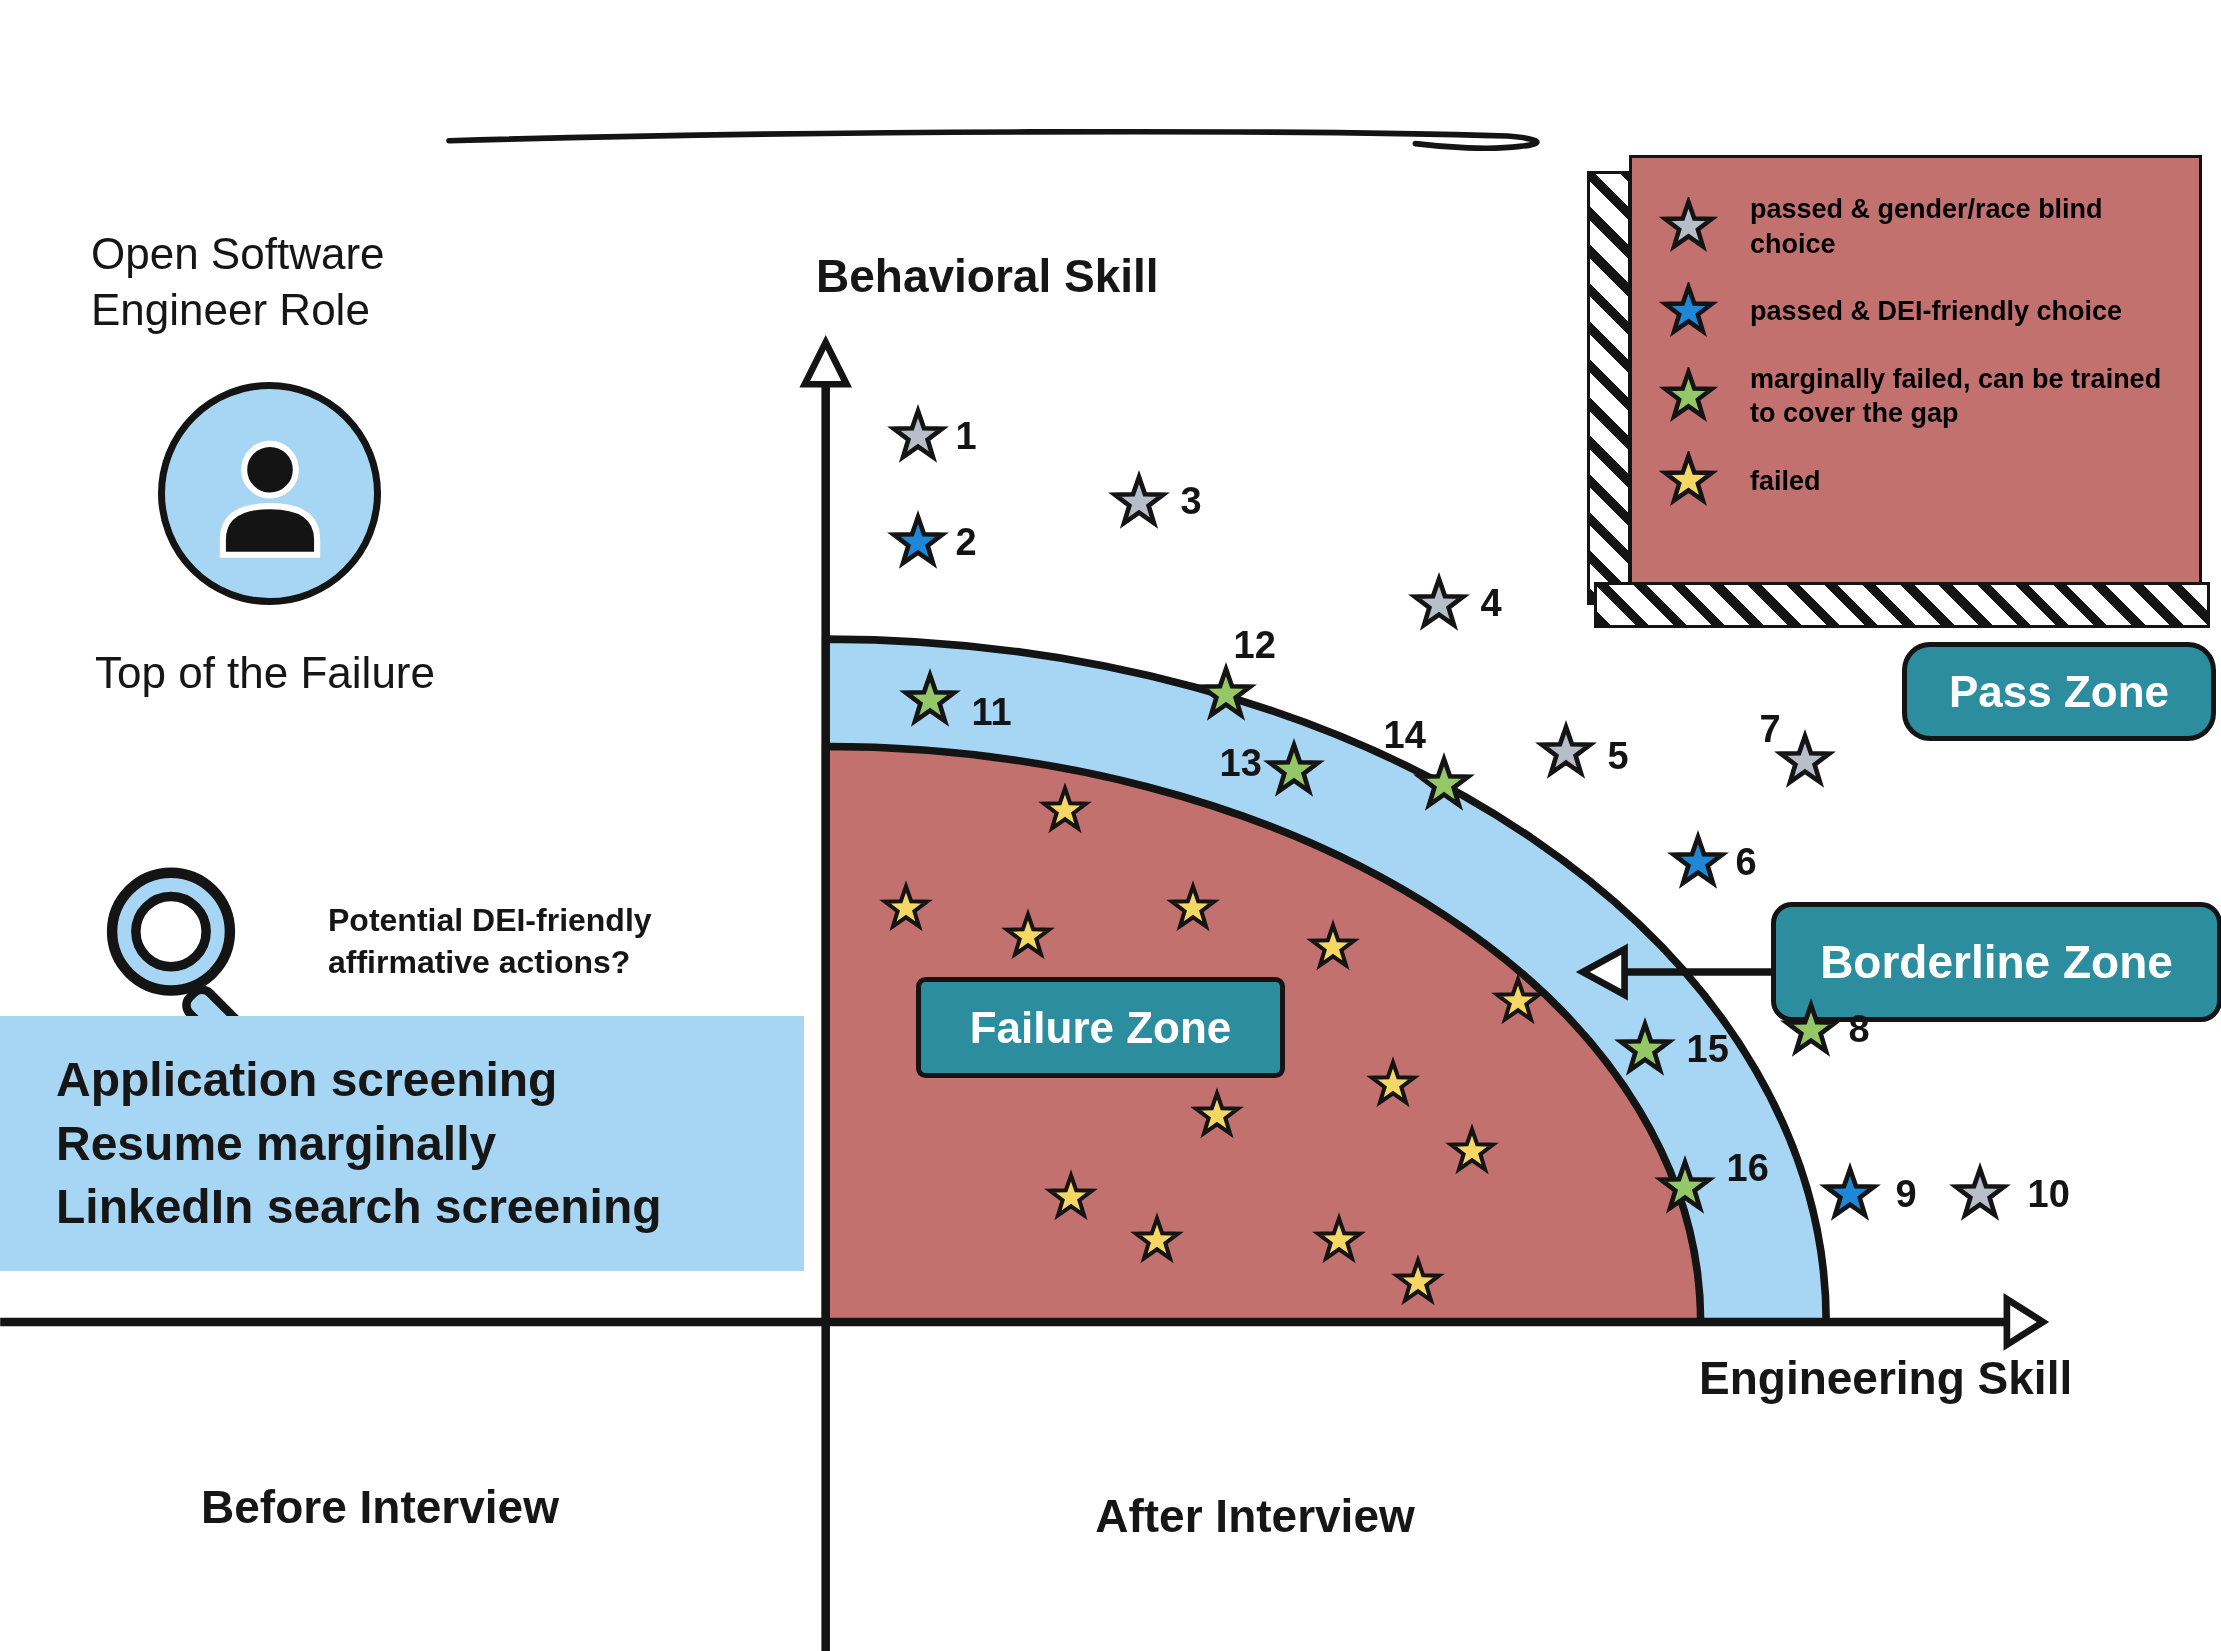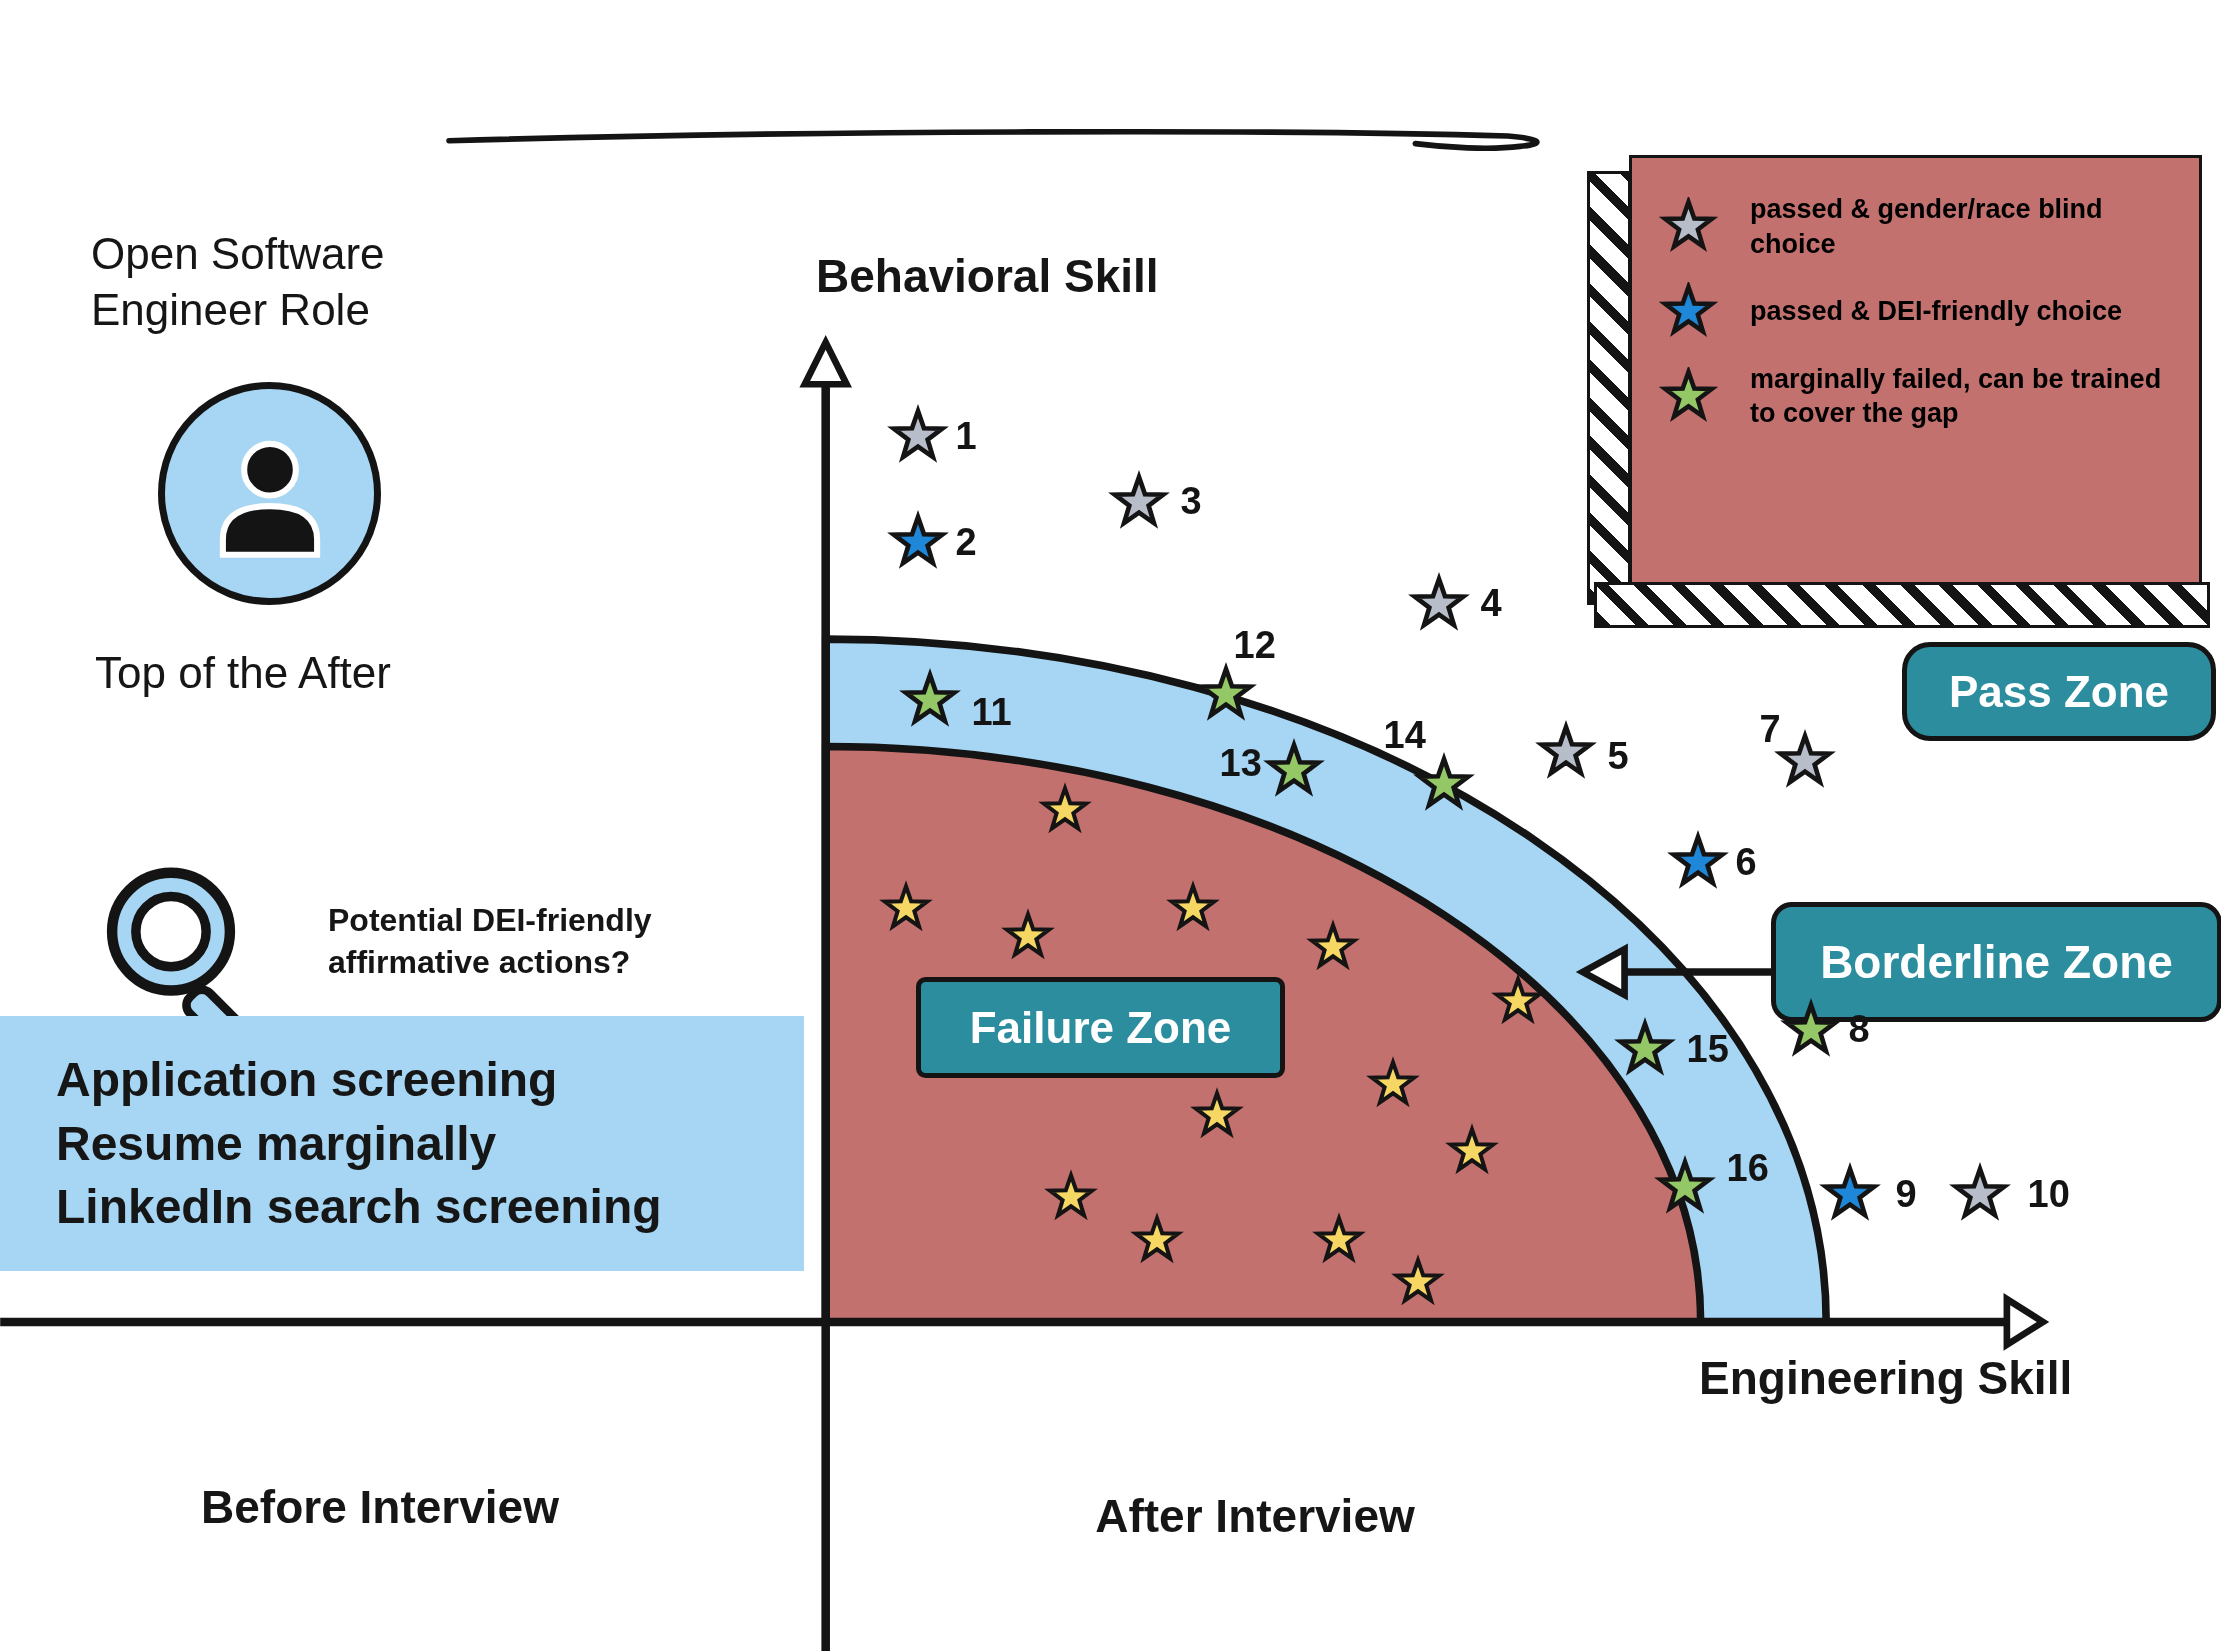--- a/index.html
+++ b/index.html
@@ -56,21 +56,21 @@
 
   <div class="abs big-label" style="left:91px;top:226px;width:380px;">Open Software Engineer Role</div>
 
   <div class="abs person-wrap">
     <svg width="152" height="152" viewBox="0 0 100 100">
       <circle cx="50" cy="34" r="17" fill="#141414" stroke="#ffffff" stroke-width="4"></circle>
       <path d="M19,90 L19,80 Q19,58 50,58 Q81,58 81,80 L81,90 Z" fill="#141414" stroke="#ffffff" stroke-width="4"></path>
     </svg>
   </div>
 
-  <div class="abs big-label" style="left:95px;top:645px;white-space:nowrap;">Top of the After</div>
+  <div class="abs big-label" style="left:95px;top:645px;white-space:nowrap;">Top of the Failure</div>
 
   <div class="abs" style="left:95px;top:848px;">
     <svg width="247" height="247" viewBox="0 0 260 260">
       <rect x="118" y="142" width="30" height="88" rx="12" fill="#a6d6f3" stroke="#141414" stroke-width="9" transform="rotate(-45 133 186)"></rect>
       <circle cx="80" cy="88" r="62" fill="#a6d6f3" stroke="#141414" stroke-width="11"></circle>
       <circle cx="80" cy="88" r="37" fill="#ffffff" stroke="#141414" stroke-width="10"></circle>
     </svg>
   </div>
 
   <div class="abs small-q" style="left:328px;top:900px;width:390px;">Potential DEI-friendly affirmative actions?</div>
@@ -106,20 +106,26 @@
           <path d="M0,-30 L7.05,-9.71 L28.53,-9.27 L11.41,3.71 L17.63,24.27 L0,12 L-17.63,24.27 L-11.41,3.71 L-28.53,-9.27 L-7.05,-9.71 Z" stroke="#141414" stroke-width="5.5" fill="#1e87d8"></path>
         </svg>
         <div class="legend-label">passed &amp; DEI-friendly choice</div>
       </div>
       <div class="legend-row">
         <svg width="59" height="59" viewBox="-36 -36 72 72">
           <path d="M0,-30 L7.05,-9.71 L28.53,-9.27 L11.41,3.71 L17.63,24.27 L0,12 L-17.63,24.27 L-11.41,3.71 L-28.53,-9.27 L-7.05,-9.71 Z" stroke="#141414" stroke-width="5.5" fill="#94c765"></path>
         </svg>
         <div class="legend-label">marginally failed, can be trained to cover the gap</div>
       </div>
+      <div class="legend-row">
+        <svg width="59" height="59" viewBox="-36 -36 72 72">
+          <path d="M0,-30 L7.05,-9.71 L28.53,-9.27 L11.41,3.71 L17.63,24.27 L0,12 L-17.63,24.27 L-11.41,3.71 L-28.53,-9.27 L-7.05,-9.71 Z" stroke="#141414" stroke-width="5.5" fill="#f6d763"></path>
+        </svg>
+        <div class="legend-label">failed</div>
+      </div>
     </div>
   </div>
 
   <div class="abs" id="stars" style="left:0;top:0;width:100%;height:100%;">
       <div class="star-point" style="left: 918px; top: 438px;"><svg width="61" height="61" viewBox="-36 -36 72 72" style="overflow:visible">
           <path d="M0,-30 L7.05,-9.71 L28.53,-9.27 L11.41,3.71 L17.63,24.27 L0,12 L-17.63,24.27 L-11.41,3.71 L-28.53,-9.27 L-7.05,-9.71 Z" fill="#b8bec9" stroke="#141414" stroke-width="5.5"></path>
         </svg><span class="star-num" style="left: 68px; top: 30px;">1</span></div>
       <div class="star-point" style="left: 918px; top: 544px;"><svg width="61" height="61" viewBox="-36 -36 72 72" style="overflow:visible">
           <path d="M0,-30 L7.05,-9.71 L28.53,-9.27 L11.41,3.71 L17.63,24.27 L0,12 L-17.63,24.27 L-11.41,3.71 L-28.53,-9.27 L-7.05,-9.71 Z" fill="#1e87d8" stroke="#141414" stroke-width="5.5"></path>
         </svg><span class="star-num" style="left: 68px; top: 30px;">2</span></div>

